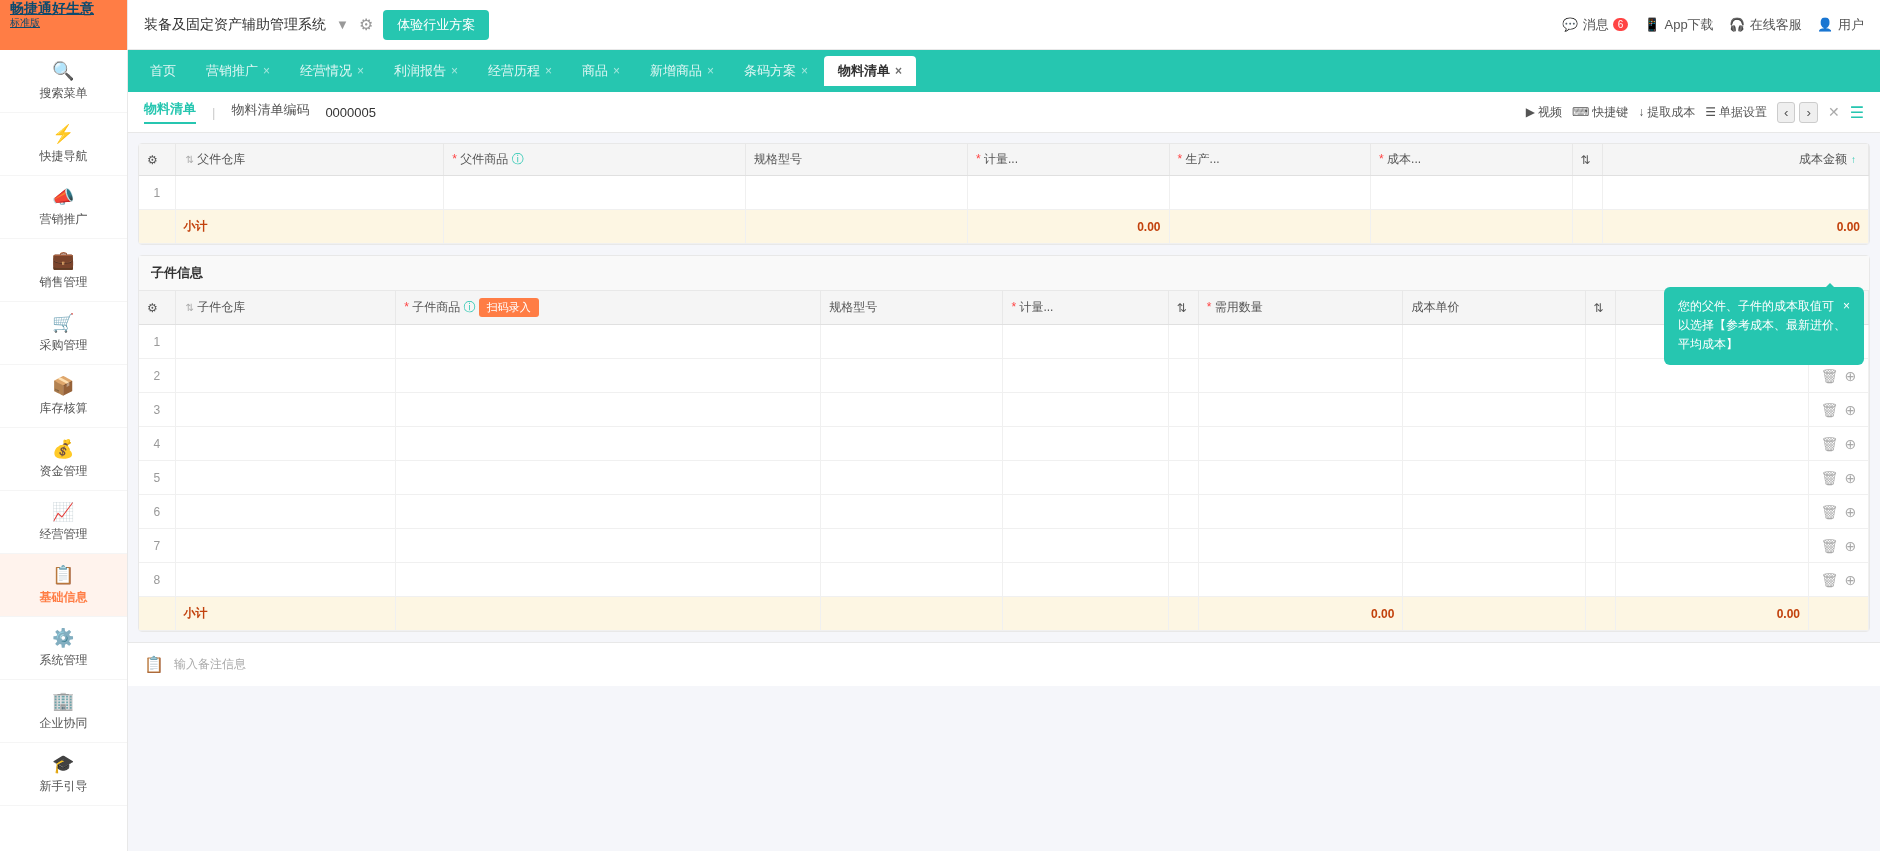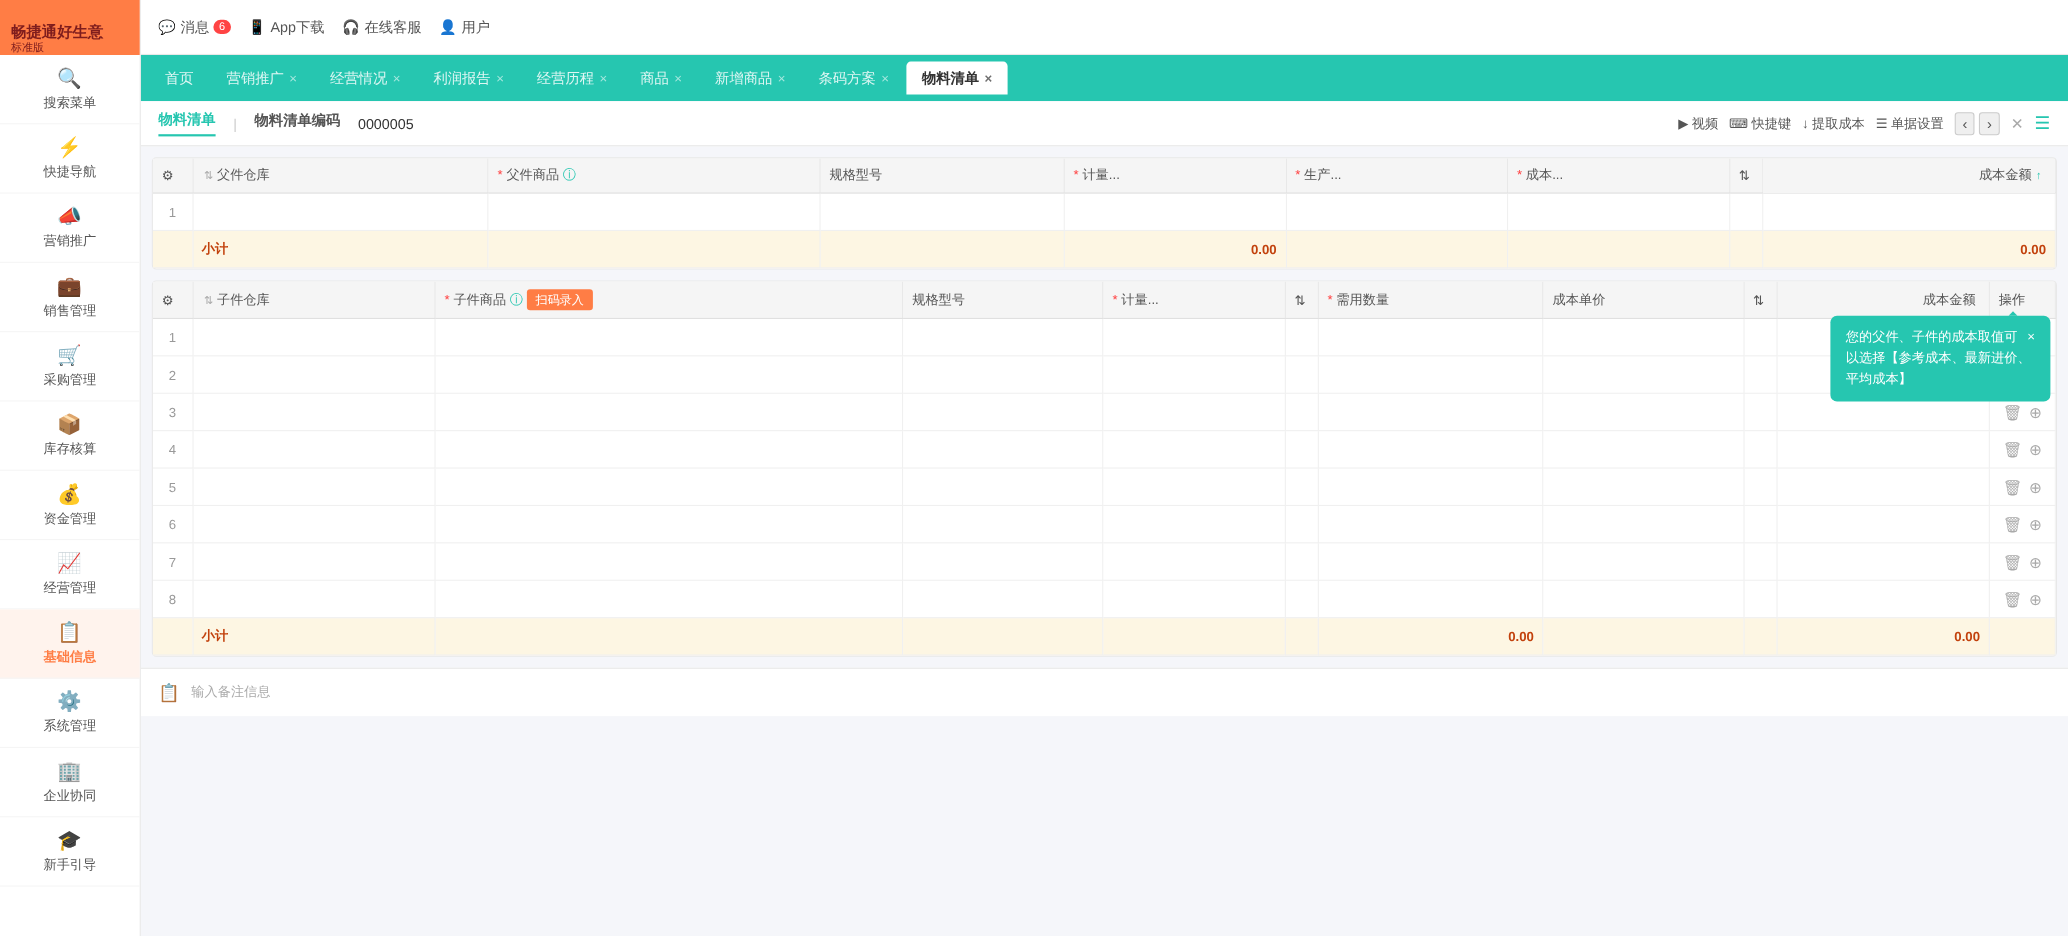--- a/index.html
+++ b/index.html
@@ -11,25 +11,26 @@
       background: #fff;
       display: flex;
       flex-direction: column;
       border-right: 1px solid #e8e8e8;
       flex-shrink: 0;
     }
     .sidebar-logo {
       background: #ff7d45;
       height: 50px;
       display: flex;
-      align-items: flex-end;
+      align-items: flex-start;
       padding: 0 10px;
-      color: #7f1d1d;
+      color: #0c4a6e;
       font-size: 14px;
       font-weight: bold;
+      text-decoration: underline;
     }
     .sidebar-logo-text { line-height: 1.2; }
     .sidebar-logo-sub { font-size: 10px; font-weight: normal; }
     .sidebar-item {
       display: flex;
       flex-direction: column;
       align-items: center;
       padding: 10px 4px;
       cursor: pointer;
       color: #555;
@@ -116,21 +117,20 @@
       display: flex;
       align-items: center;
       gap: 16px;
       border-bottom: 1px solid #e8e8e8;
     }
     .sub-header-tab {
       font-size: 13px;
       color: #555;
       cursor: pointer;
       padding-bottom: 4px;
-      font-weight: bold;
     }
     .sub-header-tab.active {
       color: #26c6b0;
       border-bottom: 2px solid #26c6b0;
       font-weight: bold;
     }
     .sub-header-code { font-size: 13px; color: #333; }
 
     
     .page-actions {
@@ -319,20 +319,26 @@
   </div>
   <div class="sidebar-item">
     <div class="sidebar-icon">🎓</div>
     <div>新手引导</div>
   </div>
 </div>
 
 <div class="main">
 
   <div class="topbar">
+    <div class="topbar-left">
+      <span class="topbar-title">装备及固定资产辅助管理系统</span>
+      <span class="topbar-dropdown">▼</span>
+      <span class="topbar-gear">⚙</span>
+      <button class="topbar-btn">体验行业方案</button>
+    </div>
     <div class="topbar-right">
       <div class="topbar-icon-group">
         <span>💬</span>
         <span>消息</span>
         <span class="badge">6</span>
       </div>
       <div class="topbar-icon-group">
         <span>📱</span>
         <span>App下载</span>
       </div>
@@ -468,20 +474,21 @@
               <td></td>
               <td></td>
               <td class="subtotal-value" style="text-align:right;">0.00</td>
             </tr>
           </tbody>
         </table>
       </div>
     </div>
 
     <div class="section">
+      <div class="section-title">子件信息</div>
       <div style="overflow-x:auto;">
         <table class="data-table">
           <thead>
             <tr>
               <th class="th-config">⚙</th>
               <th>
                 <span class="th-sort">⇅</span>
                 子件仓库
               </th>
               <th>

